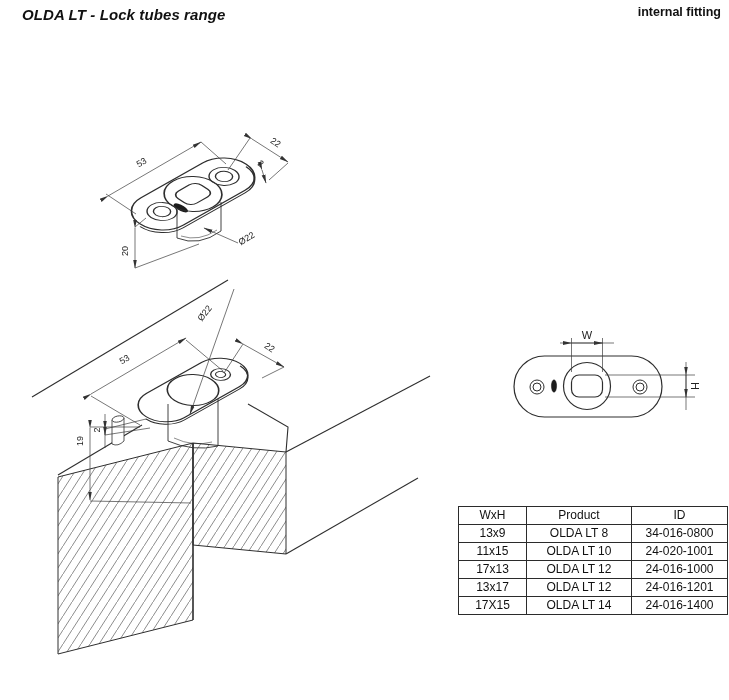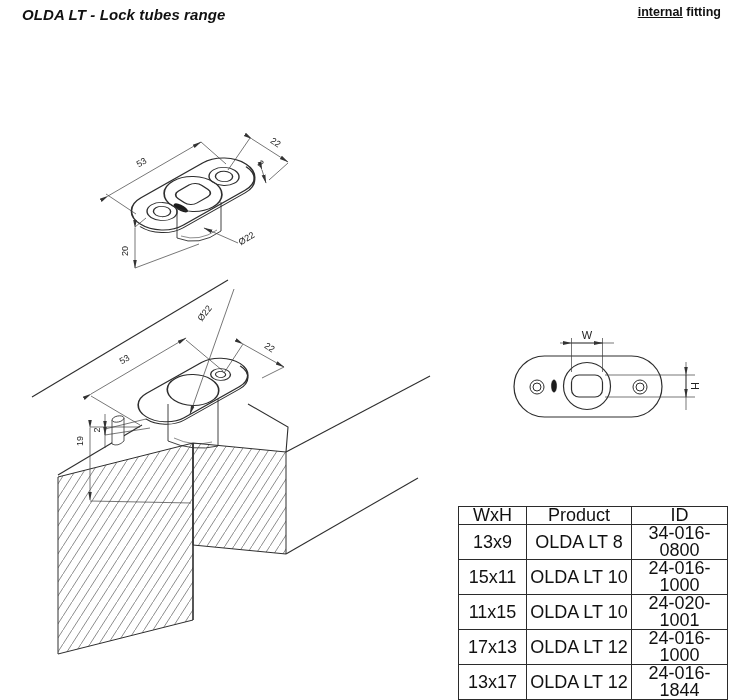--- a/index.html
+++ b/index.html
@@ -1,26 +1,26 @@
 <!DOCTYPE html>
 <html><head>
 <meta charset="utf-8">
 <style>
   html,body{margin:0;padding:0;background:#fff;}
   #page{position:relative;width:729px;height:700px;background:#ffffff;overflow:hidden;
         font-family:"Liberation Sans",sans-serif;color:#1b1b1b;}
   #page-title{position:absolute;left:22px;top:6px;font-size:15px;font-weight:bold;font-style:italic;
         color:#111;letter-spacing:0.1px;}
   #fitting-note{position:absolute;right:8px;top:5px;font-size:12.5px;font-weight:bold;color:#111;}
-  #fitting-note .ul{text-decoration:underline;}
+  #fitting-note .ul{}
   svg text{font-family:"Liberation Sans",sans-serif;fill:#222;}
   .dimtxt{font-size:9px;}
   .bigdimtxt{font-size:11px;}
   #spec-table{position:absolute;left:458px;top:506px;border-collapse:collapse;
-        font-size:18px;color:#111;}
+        font-size:12px;color:#111;}
   #spec-table th,#spec-table td{border:1px solid #2b2b2b;text-align:center;
         font-weight:normal;padding:0;height:17px;line-height:17px;}
   #spec-table th:nth-child(1),#spec-table td:nth-child(1){width:67px;}
   #spec-table th:nth-child(2),#spec-table td:nth-child(2){width:104px;}
   #spec-table th:nth-child(3),#spec-table td:nth-child(3){width:95px;}
 </style>
 </head>
 <body>
 
 <div id="page">
@@ -186,35 +186,35 @@
         <th>ID</th>
       </tr>
     </thead>
     <tbody>
         <tr>
           <td>13x9</td>
           <td>OLDA LT 8</td>
           <td>34-016-0800</td>
         </tr>
         <tr>
-          <td>15x11</td>
-          <td>OLDA LT 10</td>
-          <td>24-016-1000</td>
-        </tr>
-        <tr>
           <td>11x15</td>
           <td>OLDA LT 10</td>
           <td>24-020-1001</td>
         </tr>
         <tr>
           <td>17x13</td>
           <td>OLDA LT 12</td>
           <td>24-016-1000</td>
         </tr>
         <tr>
           <td>13x17</td>
           <td>OLDA LT 12</td>
-          <td>24-016-1844</td>
+          <td>24-016-1201</td>
+        </tr>
+        <tr>
+          <td>17X15</td>
+          <td>OLDA LT 14</td>
+          <td>24-016-1400</td>
         </tr>
       </tbody>
   </table>
 
 </div>
 
 </body></html>

